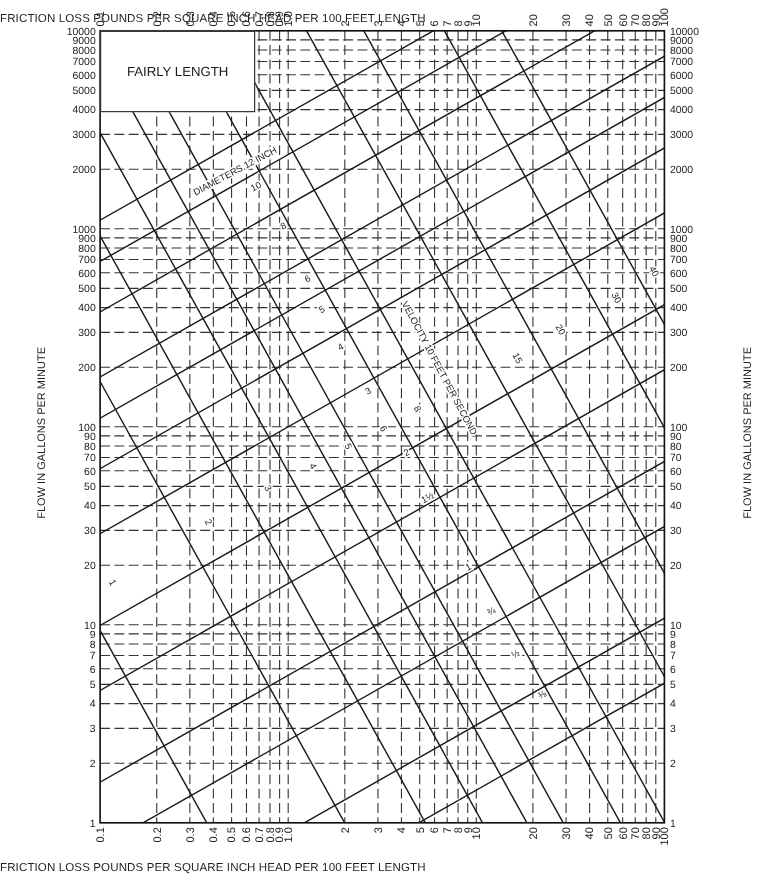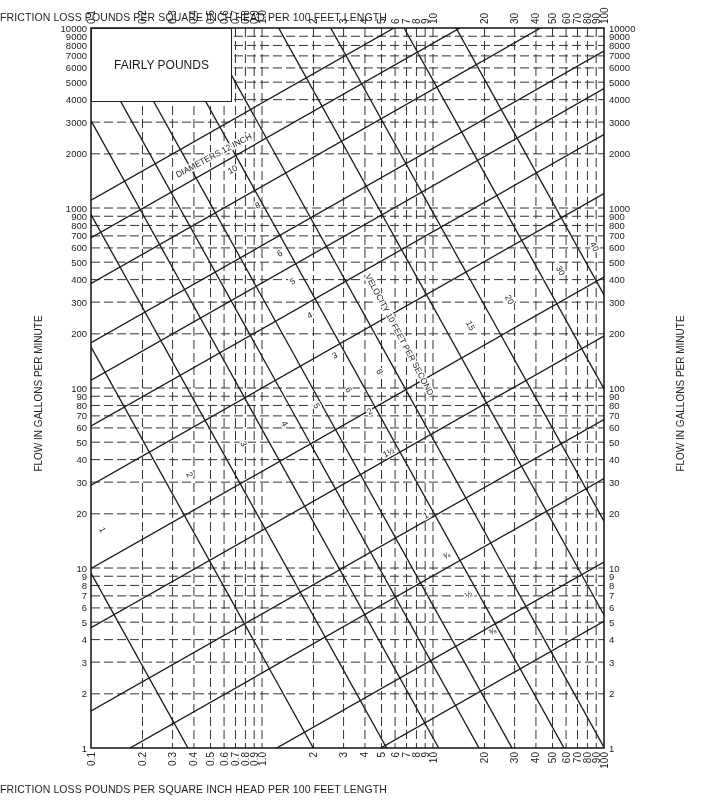--- a/index.html
+++ b/index.html
@@ -267,14 +267,14 @@
     <text x="0" y="0" font-size="8.5" fill="#222" text-anchor="middle" font-family="Liberation Sans, sans-serif" transform="translate(346,391) rotate(62)" paint-order="stroke" stroke="#fff" stroke-width="3">6</text>
     <text x="0" y="0" font-size="8.5" fill="#222" text-anchor="middle" font-family="Liberation Sans, sans-serif" transform="translate(377,373) rotate(62)" paint-order="stroke" stroke="#fff" stroke-width="3">8</text>
     <text x="0" y="0" font-size="8.5" fill="#222" text-anchor="middle" font-family="Liberation Sans, sans-serif" transform="translate(397,336) rotate(62)" paint-order="stroke" stroke="#fff" stroke-width="3">VELOCITY 10 FEET PER SECOND</text>
     <text x="0" y="0" font-size="8.5" fill="#222" text-anchor="middle" font-family="Liberation Sans, sans-serif" transform="translate(468,327) rotate(62)" paint-order="stroke" stroke="#fff" stroke-width="3">15</text>
     <text x="0" y="0" font-size="8.5" fill="#222" text-anchor="middle" font-family="Liberation Sans, sans-serif" transform="translate(507,301) rotate(62)" paint-order="stroke" stroke="#fff" stroke-width="3">20</text>
     <text x="0" y="0" font-size="8.5" fill="#222" text-anchor="middle" font-family="Liberation Sans, sans-serif" transform="translate(558,272) rotate(62)" paint-order="stroke" stroke="#fff" stroke-width="3">30</text>
     <text x="0" y="0" font-size="8.5" fill="#222" text-anchor="middle" font-family="Liberation Sans, sans-serif" transform="translate(592,248) rotate(62)" paint-order="stroke" stroke="#fff" stroke-width="3">40</text>
   </svg>
 
 <div class="legend-box">
-    <span>FAIRLY POUNDS</span>
+    <span>FAIRLY LENGTH</span>
   </div>
 
 </body></html>

